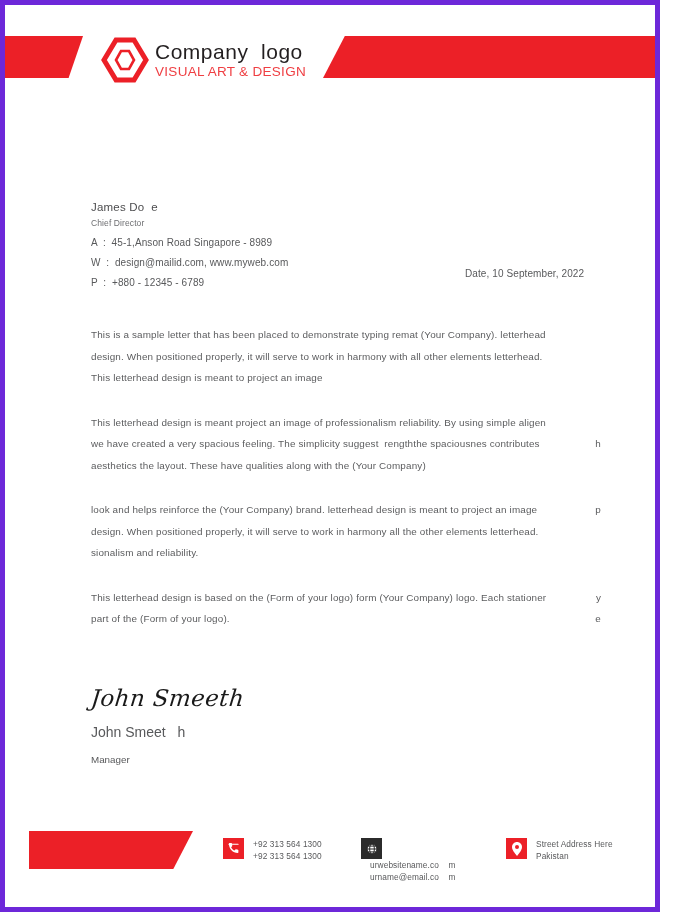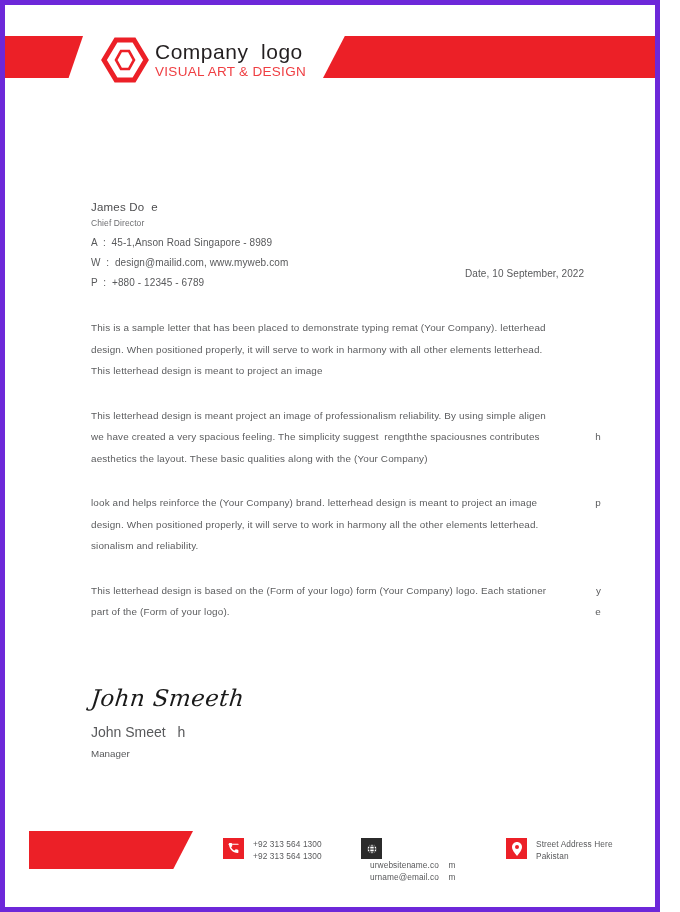--- a/index.html
+++ b/index.html
@@ -114,21 +114,21 @@
     left: 460px;
     top: 263px;
     font-size: 10px;
     color: #58595b;
     letter-spacing: 0.1px;
   }
 
   .paragraphs {
     position: absolute;
     left: 86px;
-    top: 312px;
+    top: 319px;
     width: 510px;
   }
   .para {
     margin-bottom: 23px;
     position: relative;
   }
   .para-line {
     font-size: 9.9px;
     color: #5b5c5e;
     line-height: 21.5px;
@@ -159,21 +159,21 @@
   }
   .sig-name {
     font-size: 14px;
     color: #58595b;
     margin-top: 13px;
     white-space: pre;
   }
   .sig-role {
     font-size: 9.8px;
     color: #58595b;
-    margin-top: 8px;
+    margin-top: 14px;
   }
 
   
   .footer {
     position: absolute;
     left: 12px;
     top: 812px;
     width: 680px;
     height: 64px;
     margin-left: 14px;
@@ -255,21 +255,21 @@
 
       <div class="para">
         <div class="para-line"><span>This is a sample letter that has been placed to demonstrate typing remat (Your Company). letterhead</span><span class="tail"></span></div>
         <div class="para-line"><span>design. When positioned properly, it will serve to work in harmony with all other elements letterhead.</span><span class="tail"></span></div>
         <div class="para-line"><span>This letterhead design is meant to project an image</span><span class="tail"></span></div>
       </div>
 
       <div class="para">
         <div class="para-line"><span>This letterhead design is meant project an image of professionalism reliability. By using simple aligen</span><span class="tail"></span></div>
         <div class="para-line"><span>we have created a very spacious feeling. The simplicity suggest  rengththe spaciousnes contributes</span><span class="tail">h</span></div>
-        <div class="para-line"><span>aesthetics the layout. These basic qualities along with the (Your Company)</span><span class="tail"></span></div>
+        <div class="para-line"><span>aesthetics the layout. These have qualities along with the (Your Company)</span><span class="tail"></span></div>
       </div>
 
       <div class="para">
         <div class="para-line"><span>look and helps reinforce the (Your Company) brand. letterhead design is meant to project an image</span><span class="tail">p</span></div>
         <div class="para-line"><span>design. When positioned properly, it will serve to work in harmony all the other elements letterhead.</span><span class="tail"></span></div>
         <div class="para-line"><span>sionalism and reliability.</span><span class="tail"></span></div>
       </div>
 
       <div class="para">
         <div class="para-line"><span>This letterhead design is based on the (Form of your logo) form (Your Company) logo. Each stationer</span><span class="tail">y</span></div>

